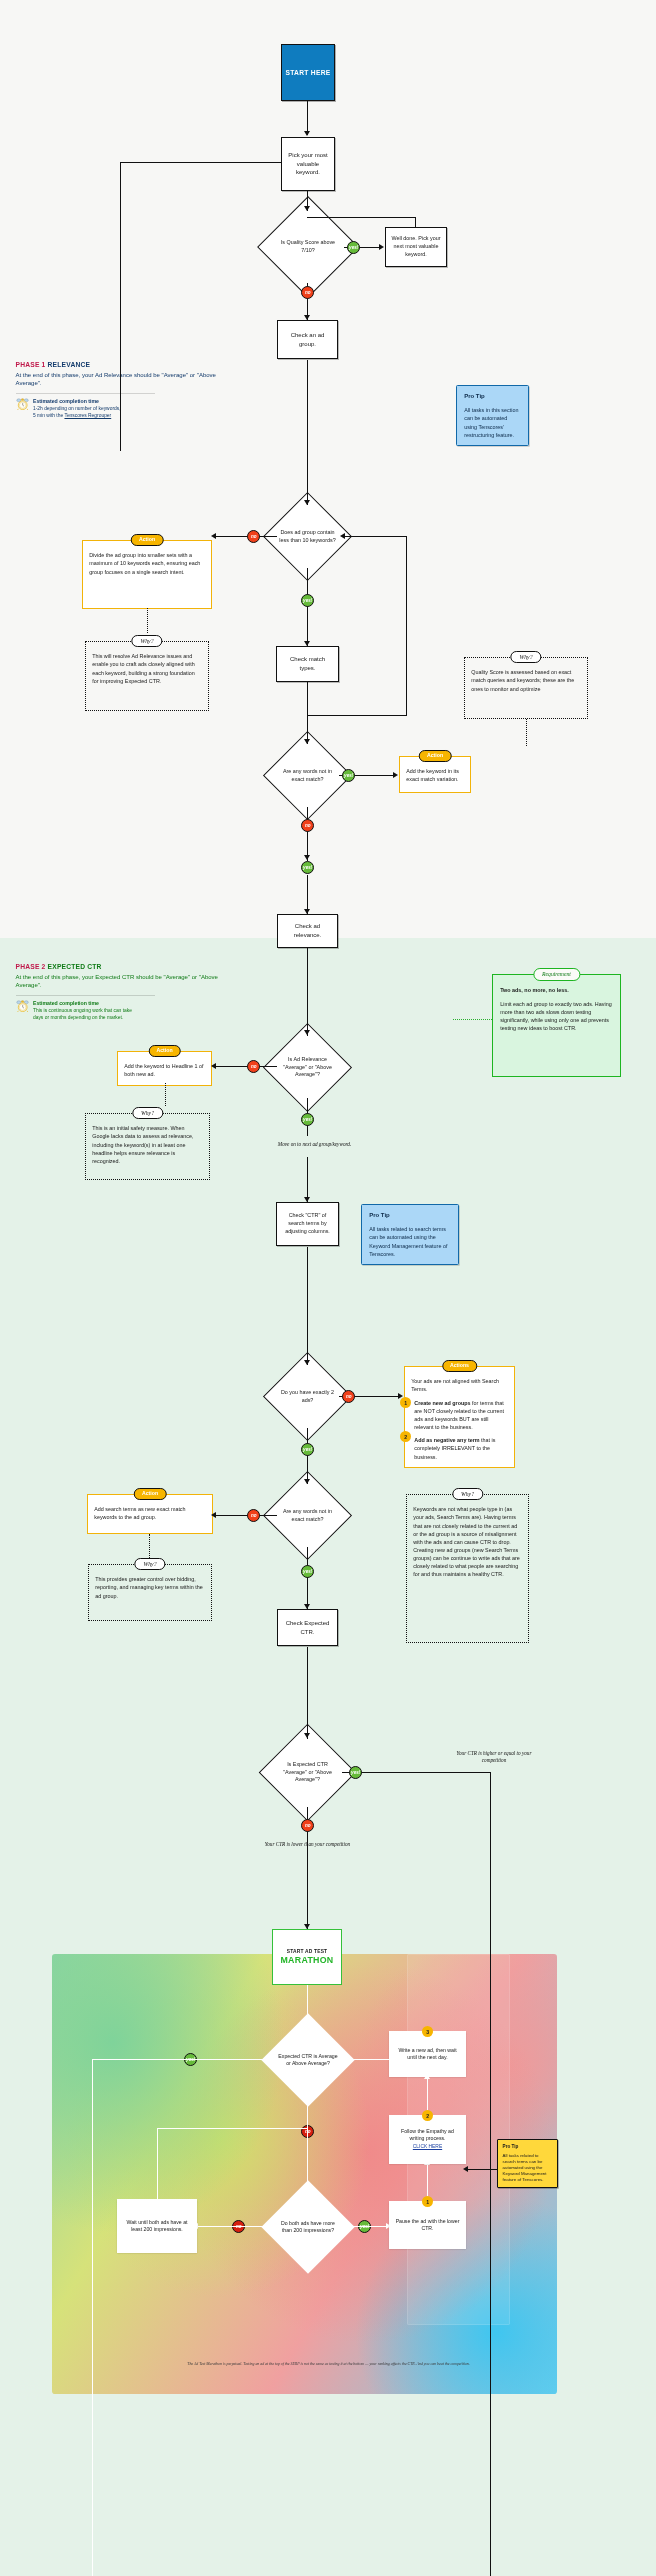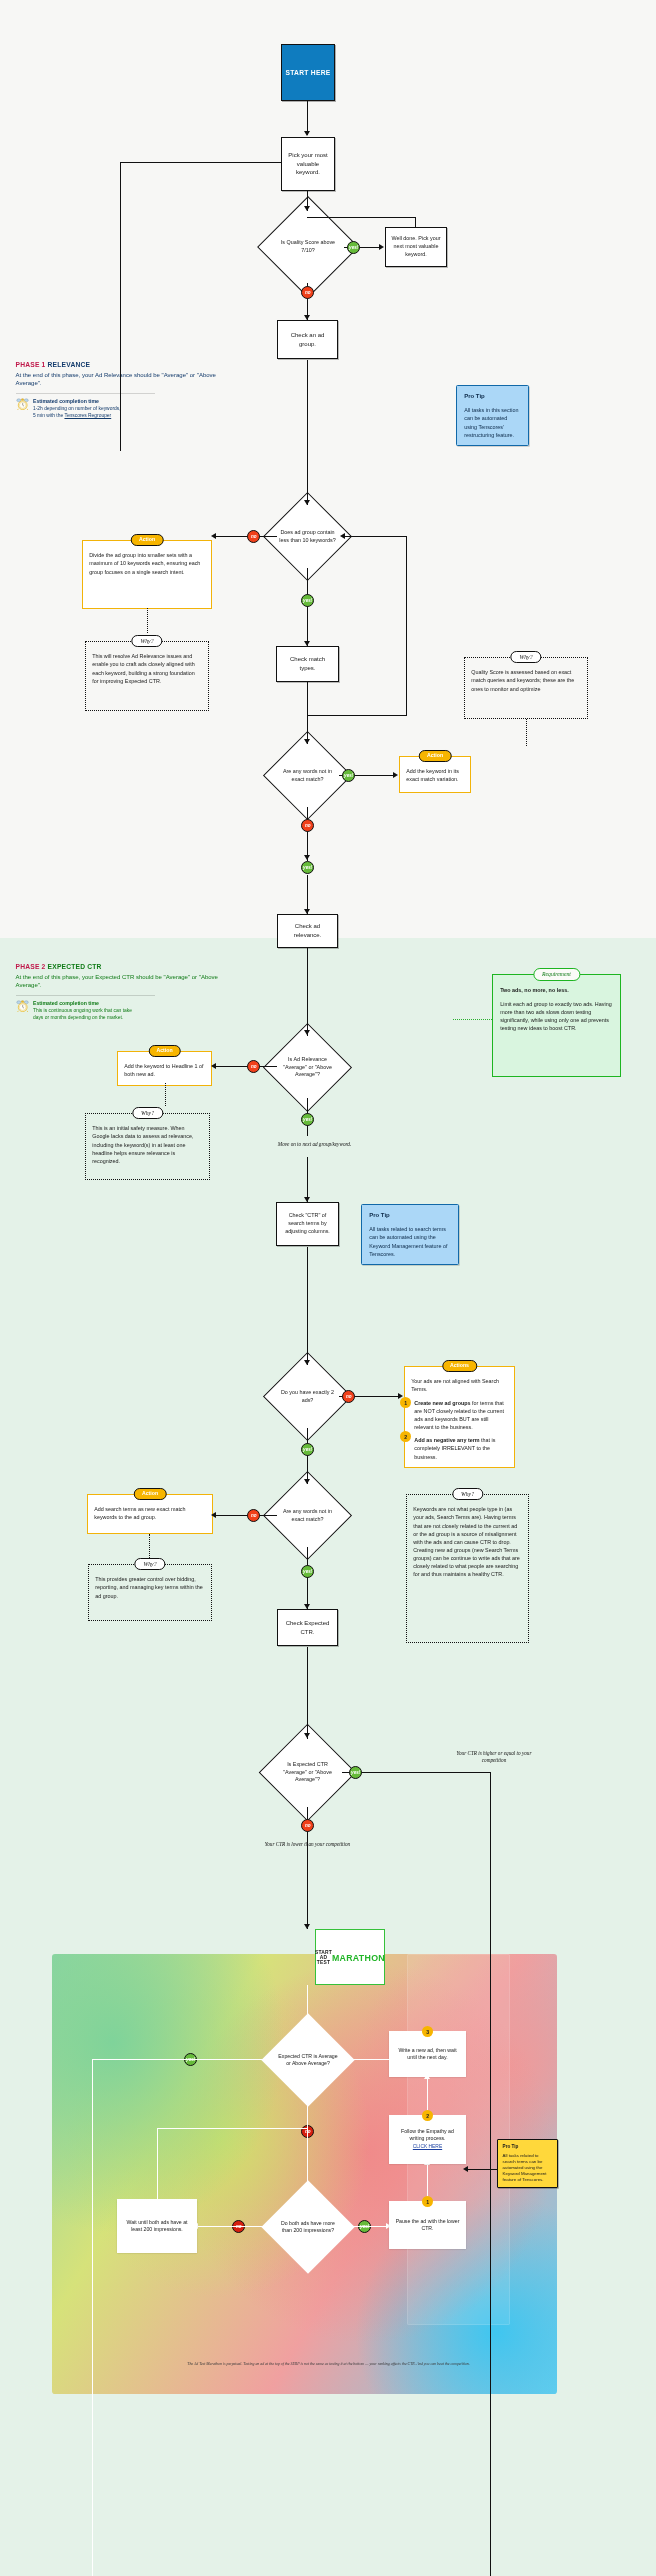--- a/index.html
+++ b/index.html
@@ -179,23 +179,22 @@
       linear-gradient(120deg, #8ed6a4 0%, #d6e27a 28%, #f0a0a0 62%, #6fd0ee 100%);
     overflow:hidden;
   }
   .marathon .veil {
     position:absolute; border-radius:2.1px;
     background:rgba(255,255,255,.10);
     box-shadow: inset 0 0 0 0.5px rgba(255,255,255,.25);
   }
   .mstart {
     position:absolute; background:#fff; border:1.3px solid #35c13a;
-    display:flex;flex-direction:row;align-items:center;justify-content:center;
+    display:flex;flex-direction:column;align-items:center;justify-content:center;
     text-align:center;
-    margin-left:43px;
   }
   .mstart .l1 { font-size:4.9px; font-weight:bold; letter-spacing:0.2px; }
   .mstart .l2 { font-size:8.8px; font-weight:bold; color:#22b528; letter-spacing:0.3px; margin-top:1.5px;}
   .mproc {
     position:absolute; background:#fff; border:0.8px solid #fff;
     display:flex;align-items:center;justify-content:center;text-align:center;
     font-size:5.2px; line-height:1.4; padding:3.1px 4.1px;
     box-shadow:0 0.5px 1.5px rgba(0,0,0,.18);
   }
   .mdec { position:absolute; }

